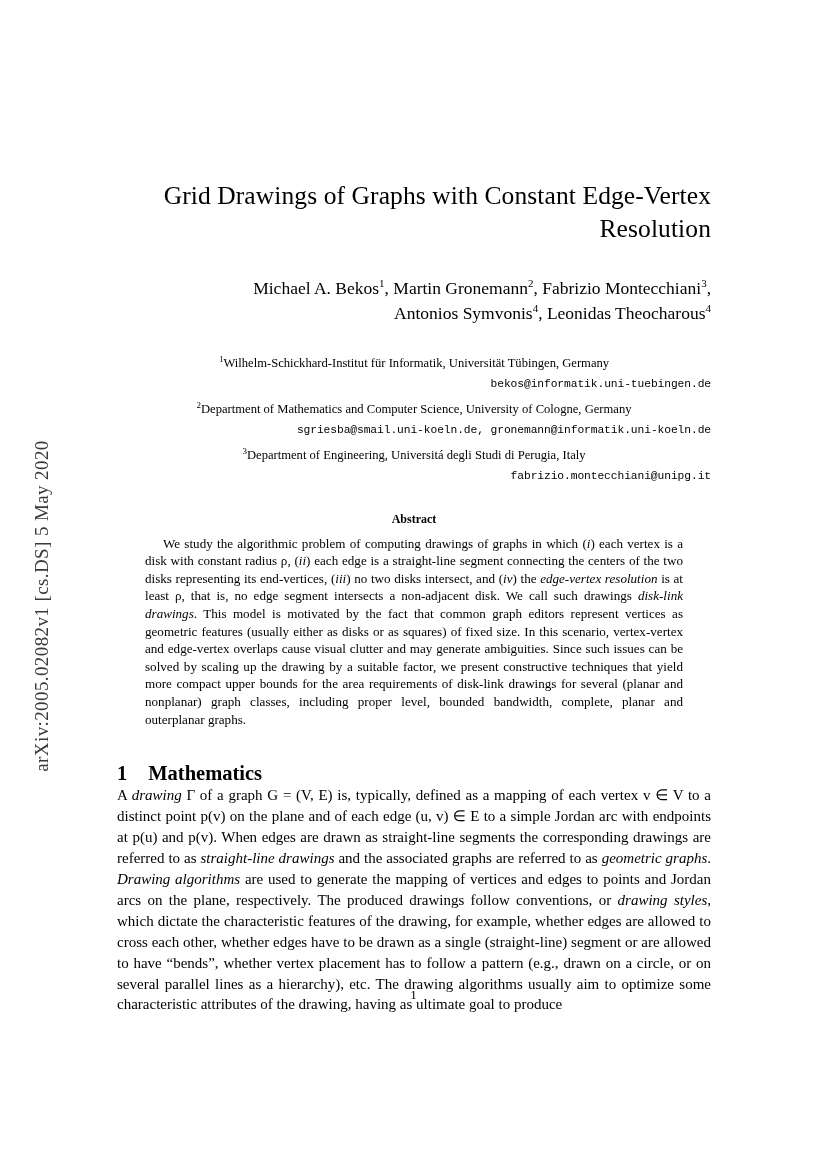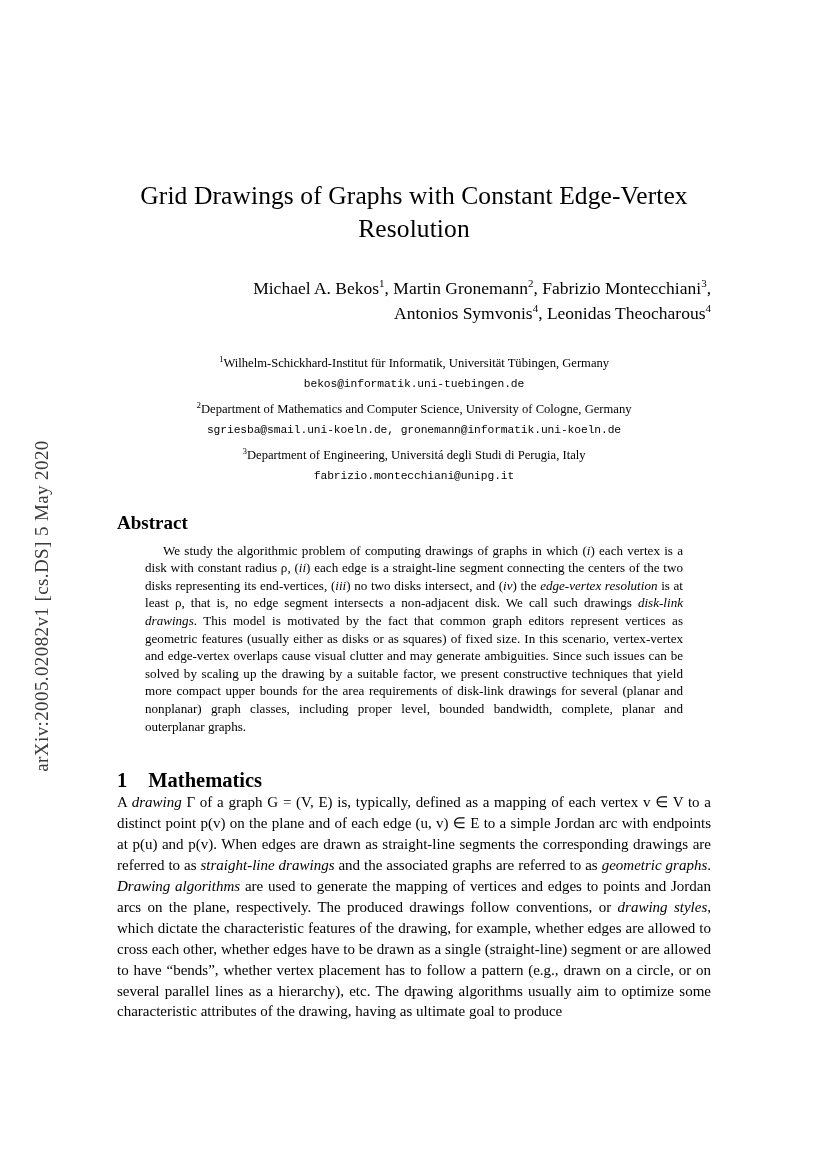--- a/index.html
+++ b/index.html
@@ -37,21 +37,21 @@
   
   .content {
     position: absolute;
     left: 117px;
     top: 180px;
     width: 594px;
   }
   .title {
     font-size: 25.5px;
     line-height: 1.28;
-    text-align: center;
+    text-align: right;
     margin: 0 0 0 0;
     font-weight: normal;
     letter-spacing: 0.1px;
   }
   .authors {
     margin-top: 31px;
     text-align: right;
     font-size: 17.5px;
     line-height: 1.42;
   }
@@ -63,25 +63,26 @@
     line-height: 1.55;
   }
   .affiliations .aff { margin-top: 1px; }
   .affiliations sup { font-size: 9px; }
   .email {
     font-family: "Liberation Mono", monospace;
     font-size: 11.3px;
     letter-spacing: -0.1px;
     display: block;
     margin: 2px 0 6px 0;
+    text-align: right;
   }
   .abstract-head {
     margin-top: 26px;
-    text-align: left;
-    font-size: 19px;
+    text-align: center;
+    font-size: 12px;
     font-weight: bold;
   }
   .abstract-body {
     margin: 8px 28px 0 28px;
     font-size: 13.1px;
     line-height: 1.345;
     text-align: justify;
     text-indent: 18px;
   }
   .section-head {

